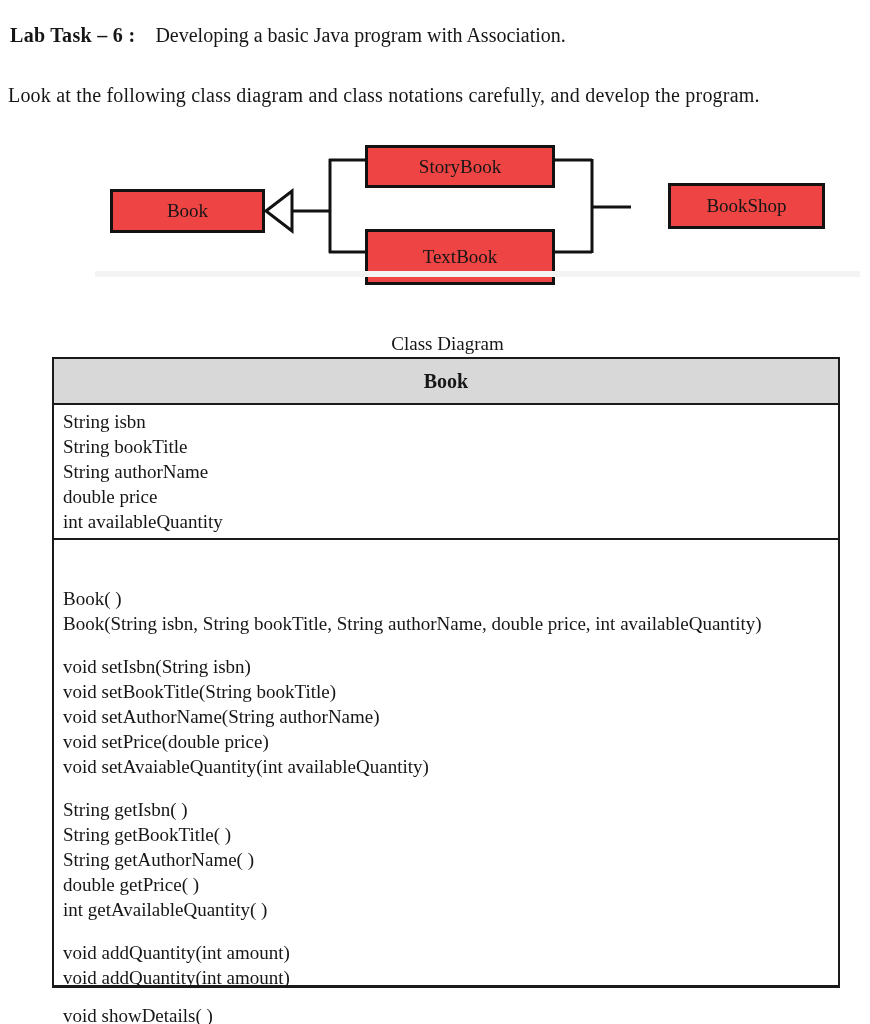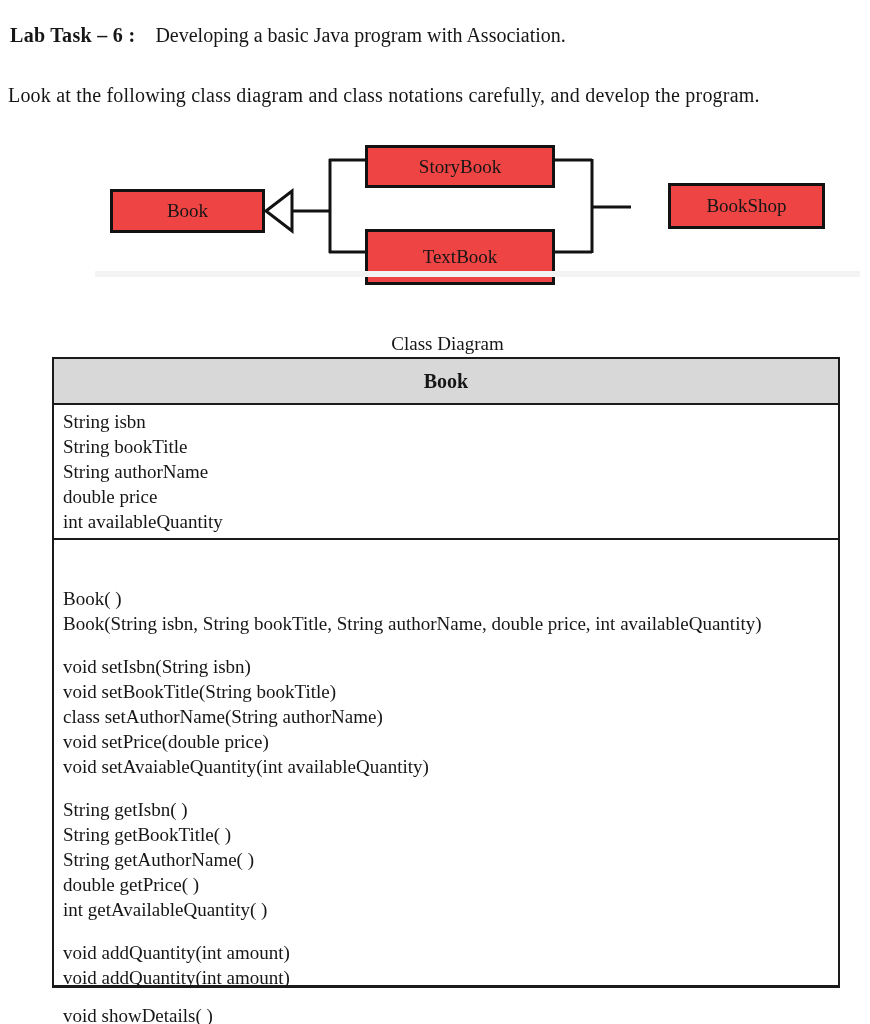--- a/index.html
+++ b/index.html
@@ -161,21 +161,21 @@
         <div class="attr-line">int availableQuantity</div>
       </div>
     <div class="cls-methods" id="methods-cell">
         <div class="method-group">
           <div class="method-line">Book( )</div>
           <div class="method-line">Book(String isbn, String bookTitle, String authorName, double price, int availableQuantity)</div>
         </div>
         <div class="method-group">
           <div class="method-line">void setIsbn(String isbn)</div>
           <div class="method-line">void setBookTitle(String bookTitle)</div>
-          <div class="method-line">class setAuthorName(String authorName)</div>
+          <div class="method-line">void setAuthorName(String authorName)</div>
           <div class="method-line">void setPrice(double price)</div>
           <div class="method-line">void setAvaiableQuantity(int availableQuantity)</div>
         </div>
         <div class="method-group">
           <div class="method-line">String getIsbn( )</div>
           <div class="method-line">String getBookTitle( )</div>
           <div class="method-line">String getAuthorName( )</div>
           <div class="method-line">double getPrice( )</div>
           <div class="method-line">int getAvailableQuantity( )</div>
         </div>

